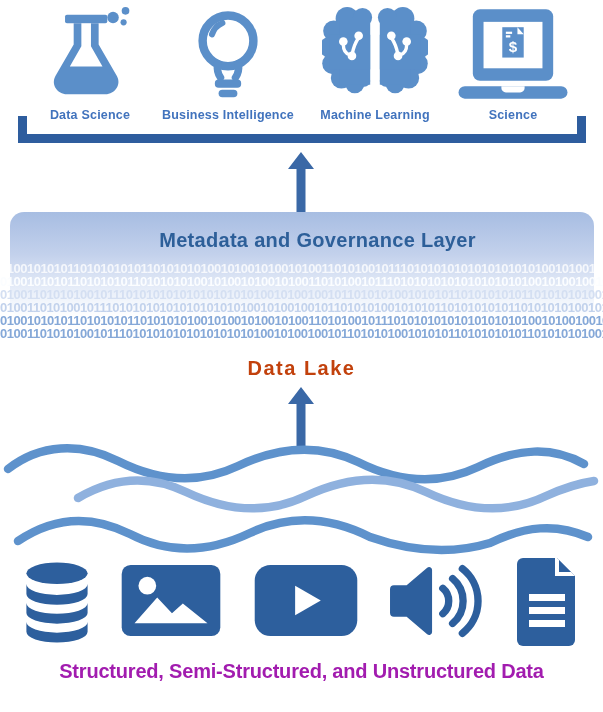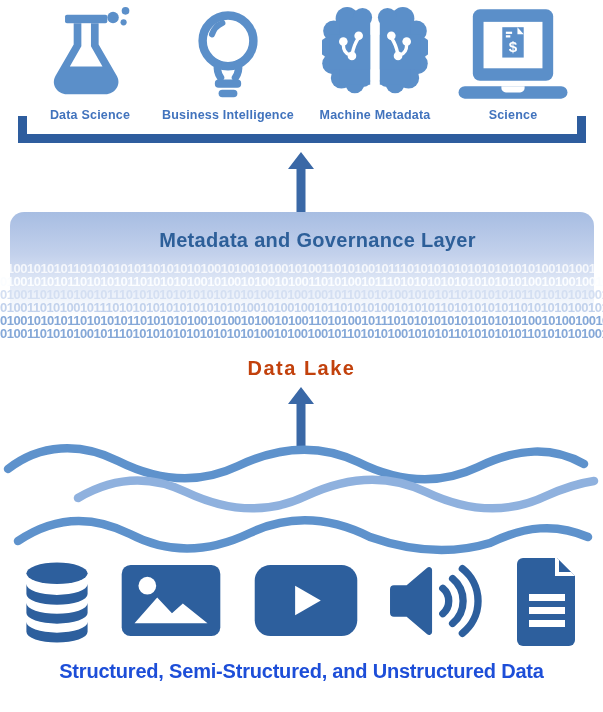--- a/index.html
+++ b/index.html
@@ -120,21 +120,21 @@
   .icon-document { left: 513px; top: 556px; }
   
   .bottom-label {
     position: absolute;
     left: 0; top: 660px;
     width: 603px;
     text-align: center;
     font-size: 20px;
     font-weight: bold;
     letter-spacing: -0.2px;
-    color: #1d4ed8;
+    color: #a21caf;
     white-space: nowrap;
   }
 </style>
 </head>
 <body>
 
 <div class="canvas">
 
   <div class="service" style="left:15px">
     <div class="icn">
@@ -214,21 +214,21 @@
             <path d="M22,40 Q22,49 29,51"></path>
           </g>
           <g fill="#ffffff">
             <circle cx="38" cy="31" r="4.5"></circle>
               <circle cx="22" cy="37" r="4.5"></circle>
               <circle cx="31" cy="52" r="4.5"></circle>
           </g>
         </g>
       </svg>
     </div>
-    <div class="lbl">Machine Metadata</div>
+    <div class="lbl">Machine Learning</div>
   </div>
 
   <div class="service" style="left:438px">
     <div class="icn">
       <svg width="124" height="100" viewBox="0 0 130 112">
         <g fill="currentColor">
           <rect x="20" y="6" width="90" height="80" rx="8"></rect>
         </g>
         <rect x="32" y="20" width="66" height="52" fill="#ffffff"></rect>
         <g fill="currentColor">

